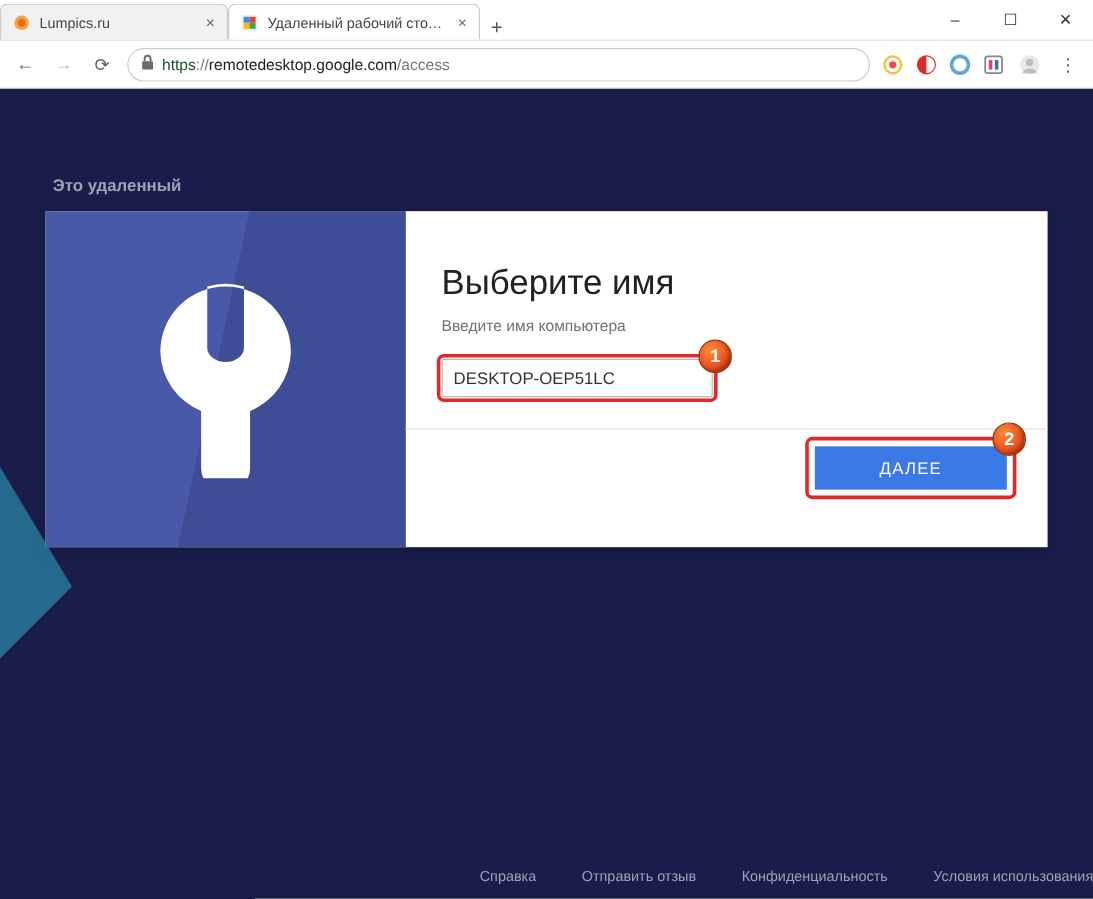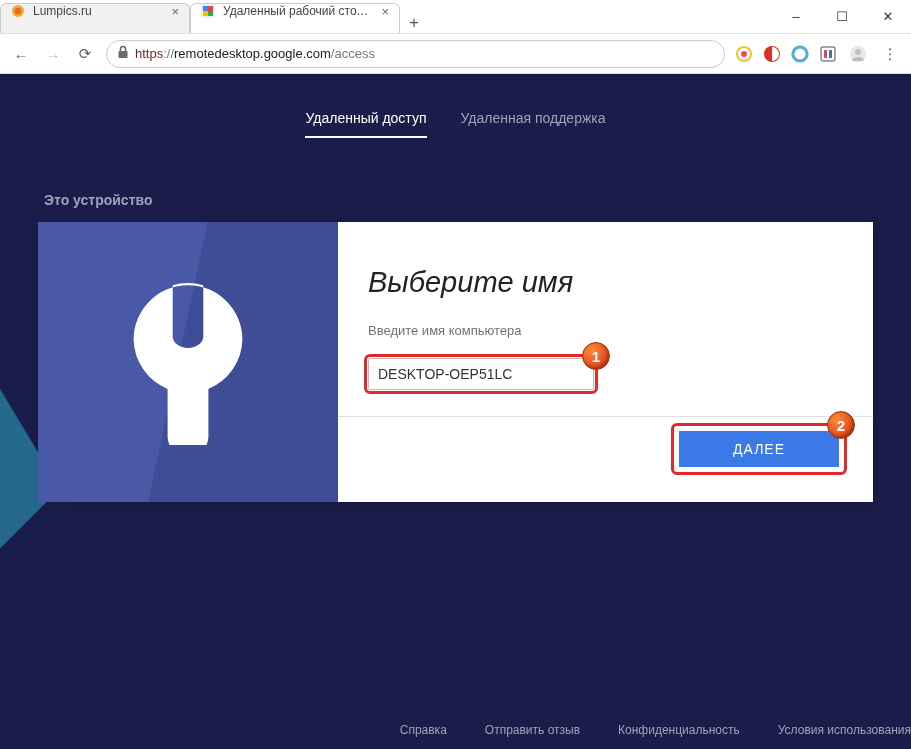--- a/index.html
+++ b/index.html
@@ -1,36 +1,36 @@
 <!DOCTYPE html>
 <html><head>
 <meta charset="utf-8">
 <style>
   * { box-sizing: border-box; margin: 0; padding: 0; }
   body { font-family: Arial, sans-serif; background: #fff; width: 911px; height: 749px; overflow: hidden; }
 
   
   .titlebar { height: 34px; background: #fff; display: flex; align-items: stretch; border-bottom: 1px solid #e0e0e0; }
   .tabs { display: flex; align-items: flex-end; flex: 1; padding-top: 4px; }
-  .tab { display: flex; gap: 8px; height: 30px; padding: 0 10px; font-size: 12px; color: #444; border-top-left-radius: 6px; border-top-right-radius: 6px; min-width: 190px; max-width: 210px; border: 1px solid #ccc; border-bottom: none; background: #f1f1f1; position: relative; }
+  .tab { display: flex; align-items: center; gap: 8px; height: 30px; padding: 0 10px; font-size: 12px; color: #444; border-top-left-radius: 6px; border-top-right-radius: 6px; min-width: 190px; max-width: 210px; border: 1px solid #ccc; border-bottom: none; background: #f1f1f1; position: relative; }
   .tab.active { background: #fff; z-index: 2; }
   .tab .favicon { width: 14px; height: 14px; display: inline-block; }
   .tab .lbl { white-space: nowrap; overflow: hidden; text-overflow: ellipsis; flex: 1; }
   .tab .x { font-size: 13px; color: #666; cursor: pointer; }
   .new-tab { width: 28px; display: flex; align-items: center; justify-content: center; font-size: 17px; color: #555; cursor: pointer; }
   .wincontrols { display: flex; }
   .wincontrols .wc { width: 46px; display: flex; align-items: center; justify-content: center; font-size: 13px; color: #333; cursor: pointer; }
 
   
   .toolbar { height: 40px; display: flex; align-items: center; gap: 10px; padding: 0 10px; border-bottom: 1px solid #ddd; }
   .navbtn { width: 22px; height: 22px; display: flex; align-items: center; justify-content: center; color: #616161; cursor: pointer; font-size: 15px; }
   .navbtn.disabled { color: #bbb; cursor: default; }
   .addrwrap { flex: 1; height: 28px; border: 1px solid #ccc; border-radius: 14px; display: flex; align-items: center; padding: 0 10px; gap: 6px; font-size: 13px; color: #333; }
   .lockico { color: #6b6b6b; }
-  .url .sch { color: #7f1d1d; }
+  .url .sch { color: #14532d; }
   .url .host { color: #202124; }
   .url .path { color: #777; }
   .ext { display: flex; gap: 10px; }
   .ext .ei { width: 18px; height: 18px; display: flex; align-items: center; justify-content: center; }
 
   
   .page { background: #1a1d49; height: calc(100% - 34px - 40px); position: relative; padding: 18px 38px 0 38px; }
   .header { display: flex; align-items: center; }
   .brand { font-family: Georgia, 'Times New Roman', serif; font-style: italic; font-size: 22px; color: #7a7c99; }
   .brand .chr { font-family: Arial, sans-serif; font-style: normal; font-weight: 400; color: #7a7c99; letter-spacing: 0.5px; }
@@ -44,21 +44,21 @@
   .ptab.active { color: #fff; border-bottom: 2px solid #fff; }
 
   .section { margin-top: 54px; }
   .section-title { color: #9fa1b8; font-size: 14px; font-weight: bold; margin-left: 6px; margin-bottom: 14px; }
 
   .card { background: #fff; display: flex; height: 280px; box-shadow: 0 2px 10px rgba(0,0,0,0.2); }
   .card-left { width: 300px; background: #4959a7; position: relative; overflow: hidden; }
   .cl-tri { position: absolute; right: -60px; top: 0; bottom: 0; width: 220px; background: #3e4d95; transform: skewX(-12deg); }
   .wrench { position: absolute; left: 50%; top: 50%; transform: translate(-50%, -50%); }
   .card-right { flex: 1; padding: 44px 34px 24px 30px; position: relative; }
-  .cr-title { font-size: 29px; color: #222; margin-bottom: 24px; font-weight: 400; font-style: italic; }
+  .cr-title { font-size: 29px; color: #222; margin-bottom: 11px; font-weight: 400; }
   .cr-label { color: #727272; font-size: 13px; margin-bottom: 20px; }
   .input-wrap { position: relative; display: inline-block; }
   .cr-input { width: 226px; border: 1px solid #bbb; border-radius: 2px; padding: 7px 9px; font-size: 14px; color: #333; outline: none; }
   .cr-line { border: none; border-top: 1px solid #e2e2e2; margin: 26px -34px 0 -30px; }
   .btnrow { display: flex; justify-content: flex-end; margin-top: 14px; position: relative; }
   .btn-next { background: #3b79e6; color: #fff; border: none; padding: 10px 54px; font-size: 14px; letter-spacing: 1px; cursor: pointer; }
 
   
   .hl { position: absolute; border: 3px solid #e22828; border-radius: 6px; pointer-events: none; }
   .hl1 { left: -4px; top: -4px; right: -4px; bottom: -4px; }
@@ -157,27 +157,23 @@
         <path d="M3 16a6 4 0 0 1 12 0" fill="#bdbdbd"></path>
       </svg>
     </div>
   <div class="navbtn">⋮</div>
 </div>
 
 <div class="page">
   <div class="accent"></div>
 
 
-  <div class="pagetabs">
-    <div class="ptab active">Удаленный доступ</div>
-    <div class="ptab">Удаленная поддержка</div>
-  </div>
 
   <div class="section">
-    <div class="section-title">Это устройство</div>
+    <div class="section-title">Это удаленный</div>
 
     <div class="card">
       <div class="card-left">
         <div class="cl-tri"></div>
         <span class="wrench">
           <svg width="170" height="170" viewBox="0 0 100 100">
             <path fill="#ffffff" d="M50 6 a32 32 0 0 1 32 32 a32 32 0 0 1 -20 29 v28 a12 12 0 0 1 -24 0 v-28 a32 32 0 0 1 -20 -29 a32 32 0 0 1 32 -32 z M41 6 v30 a9 7 0 0 0 18 0 v-30 a32 32 0 0 0 -18 0 z"></path>
           </svg>
         </span>
       </div>

